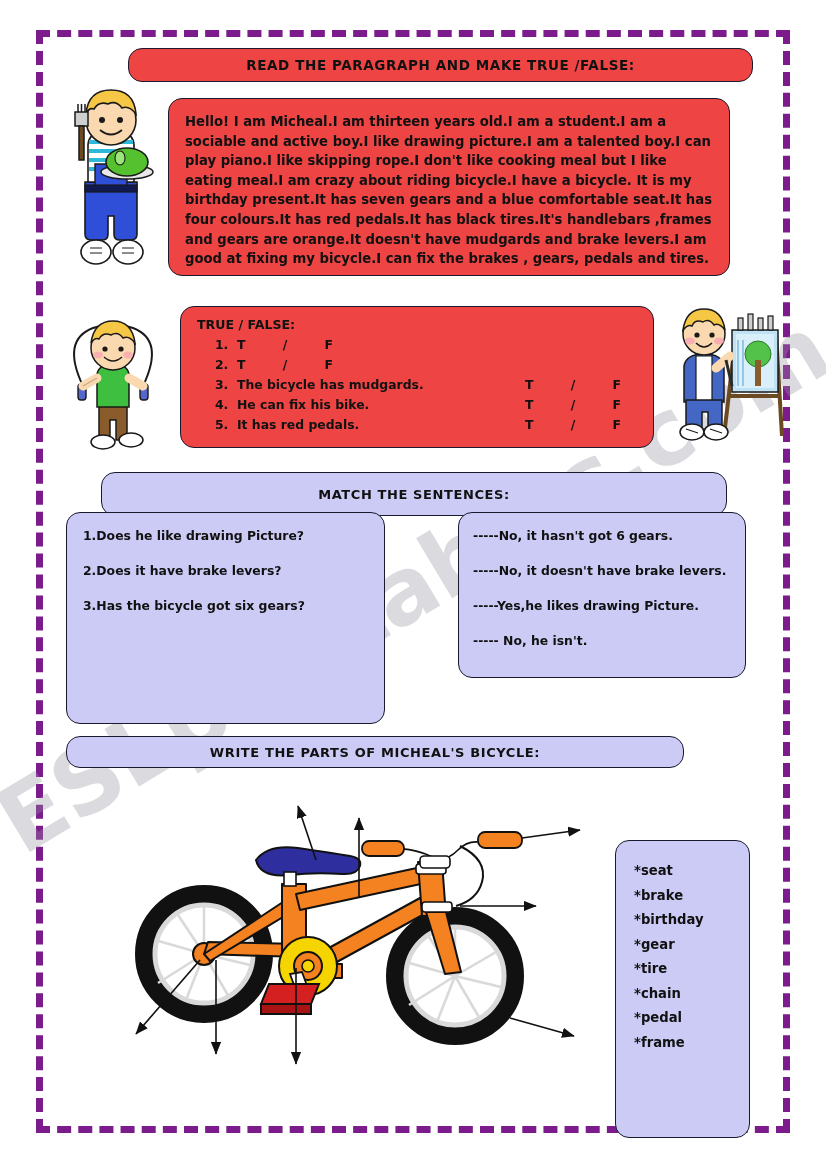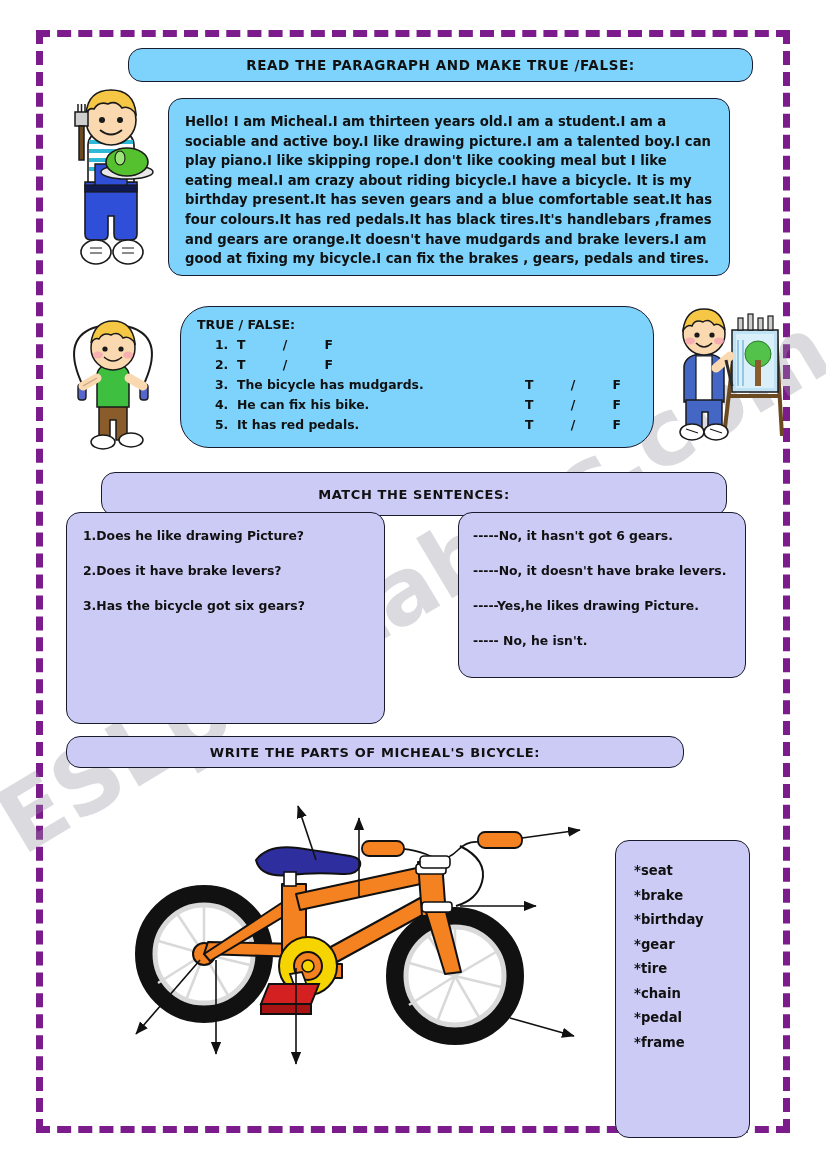--- a/index.html
+++ b/index.html
@@ -27,21 +27,21 @@
     color:rgba(150,150,160,0.34);
     white-space:nowrap;letter-spacing:-1px;
     pointer-events:none;user-select:none;
   }
 
   
   .box{
     position:absolute;box-sizing:border-box;
     border:1px solid #1a1a2e;border-radius:14px;
   }
-  .blue{background:#7dd3fc;}
+  .blue{background:#ef4444;}
   .violet{background:#CBCBF6;}
 
   .banner{
     display:flex;align-items:center;justify-content:center;
     font-weight:bold;letter-spacing:0.6px;color:#111;
   }
 
   
   #header-banner{
     left:128px;top:48px;width:625px;height:34px;
@@ -55,21 +55,20 @@
   }
   #paragraph-text{
     font-size:13.2px;line-height:19.6px;font-weight:bold;color:#111;
     text-align:left;
   }
 
   
   #truefalse-box{
     left:180px;top:306px;width:474px;height:142px;
     padding:10px 14px;
-    border-radius:29px;
   }
   #truefalse-title{
     font-size:12.6px;font-weight:bold;color:#111;margin:0 0 3px 2px;
   }
   .tf-row{
     display:flex;align-items:center;
     font-size:12.4px;font-weight:bold;color:#111;
     line-height:20px;padding-left:20px;
   }
   .tf-num{width:22px;flex:none;}

